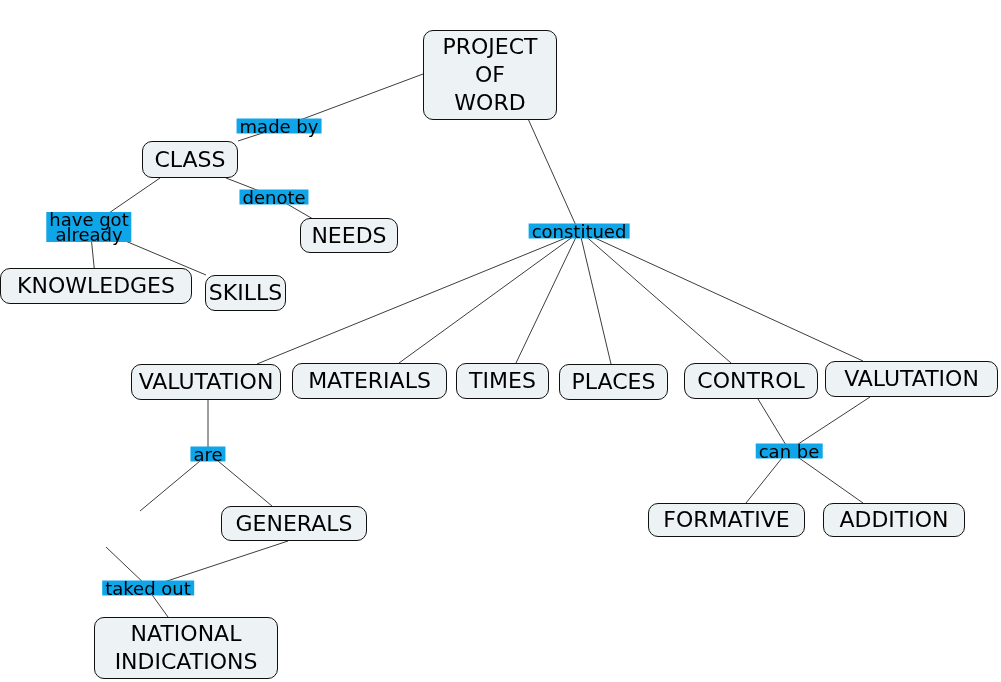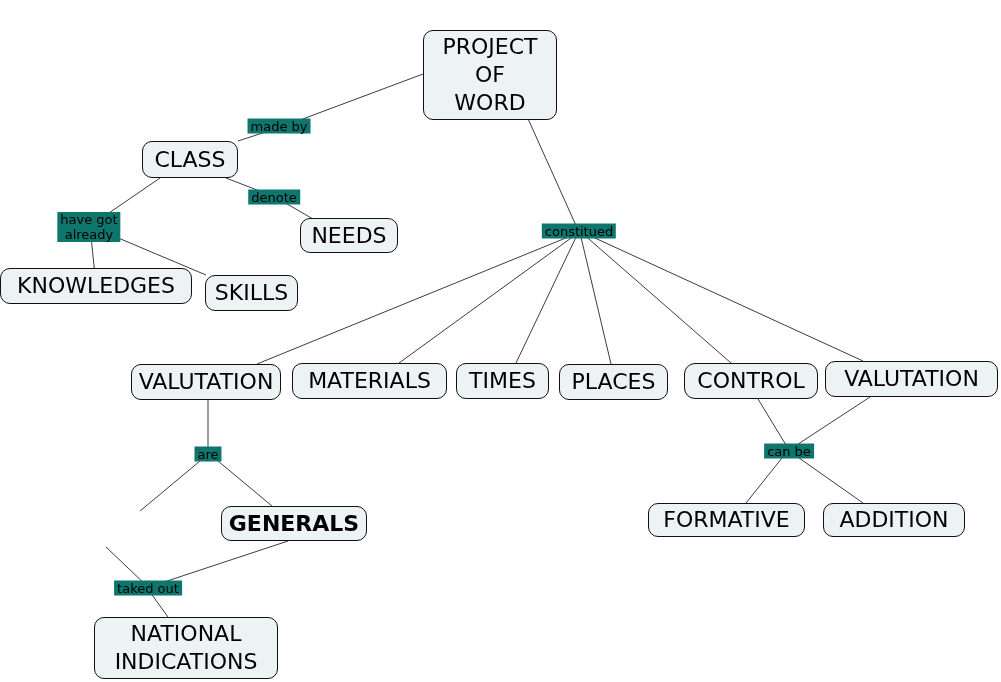--- a/index.html
+++ b/index.html
@@ -36,23 +36,23 @@
     color: #000000;
     font-size: 22px;
     line-height: 28px;
     white-space: pre-line;
     z-index: 3;
     cursor: default;
   }
   .edge-label {
     position: absolute;
     transform: translate(-50%, -50%);
-    background: #0f766e;
+    background: #0ea5e9;
     color: #000000;
-    font-size: 13px;
+    font-size: 18px;
     line-height: 15px;
     text-align: center;
     white-space: pre-line;
     padding: 0 3px;
     z-index: 2;
     cursor: default;
   }
 </style>
 </head>
 <body>
@@ -91,25 +91,25 @@
     <div class="edge-label" style="left: 579px; top: 231px;">constitued</div>
     <div class="edge-label" style="left: 208px; top: 454px;">are</div>
     <div class="edge-label" style="left: 148px; top: 588px;">taked out</div>
     <div class="edge-label" style="left: 789px; top: 451px;">can be</div>
     <div class="node" style="left: 423px; top: 2px; width: 134px; height: 90px; background: rgb(237, 243, 244); border-color: rgb(17, 17, 17); color: rgb(0, 0, 0); margin-top: 28px;">PROJECT
 OF
 WORD</div>
     <div class="node" style="left: 142px; top: 141px; width: 96px; height: 37px; background: rgb(237, 243, 244); border-color: rgb(17, 17, 17); color: rgb(0, 0, 0);">CLASS</div>
     <div class="node" style="left: 300px; top: 218px; width: 98px; height: 35px; background: rgb(237, 243, 244); border-color: rgb(17, 17, 17); color: rgb(0, 0, 0);">NEEDS</div>
     <div class="node" style="left: 0px; top: 268px; width: 192px; height: 36px; background: rgb(237, 243, 244); border-color: rgb(17, 17, 17); color: rgb(0, 0, 0);">KNOWLEDGES</div>
-    <div class="node" style="left: 205px; top: 275px; width: 93px; height: 36px; background: rgb(237, 243, 244); border-color: rgb(17, 17, 17); color: rgb(0, 0, 0);">SKILLS</div>
+    <div class="node" style="left: 205px; top: 275px; width: 81px; height: 36px; background: rgb(237, 243, 244); border-color: rgb(17, 17, 17); color: rgb(0, 0, 0);">SKILLS</div>
     <div class="node" style="left: 131px; top: 364px; width: 150px; height: 36px; background: rgb(237, 243, 244); border-color: rgb(17, 17, 17); color: rgb(0, 0, 0);">VALUTATION</div>
     <div class="node" style="left: 292px; top: 363px; width: 155px; height: 36px; background: rgb(237, 243, 244); border-color: rgb(17, 17, 17); color: rgb(0, 0, 0);">MATERIALS</div>
     <div class="node" style="left: 456px; top: 363px; width: 93px; height: 36px; background: rgb(237, 243, 244); border-color: rgb(17, 17, 17); color: rgb(0, 0, 0);">TIMES</div>
     <div class="node" style="left: 559px; top: 364px; width: 109px; height: 36px; background: rgb(237, 243, 244); border-color: rgb(17, 17, 17); color: rgb(0, 0, 0);">PLACES</div>
     <div class="node" style="left: 684px; top: 363px; width: 134px; height: 36px; background: rgb(237, 243, 244); border-color: rgb(17, 17, 17); color: rgb(0, 0, 0); border-radius: 11px;">CONTROL</div>
     <div class="node" style="left: 825px; top: 361px; width: 173px; height: 36px; background: rgb(237, 243, 244); border-color: rgb(17, 17, 17); color: rgb(0, 0, 0);">VALUTATION</div>
-    <div class="node" style="left: 221px; top: 506px; width: 146px; height: 35px; background: rgb(237, 243, 244); border-color: rgb(17, 17, 17); color: rgb(0, 0, 0); font-weight: bold;">GENERALS</div>
+    <div class="node" style="left: 221px; top: 506px; width: 146px; height: 35px; background: rgb(237, 243, 244); border-color: rgb(17, 17, 17); color: rgb(0, 0, 0);">GENERALS</div>
     <div class="node" style="left: 94px; top: 617px; width: 184px; height: 62px; background: rgb(237, 243, 244); border-color: rgb(17, 17, 17); color: rgb(0, 0, 0);">NATIONAL
 INDICATIONS</div>
     <div class="node" style="left: 648px; top: 503px; width: 157px; height: 34px; background: rgb(237, 243, 244); border-color: rgb(17, 17, 17); color: rgb(0, 0, 0);">FORMATIVE</div>
     <div class="node" style="left: 823px; top: 503px; width: 142px; height: 34px; background: rgb(237, 243, 244); border-color: rgb(17, 17, 17); color: rgb(0, 0, 0);">ADDITION</div>
   </div>
 
 </body></html>

